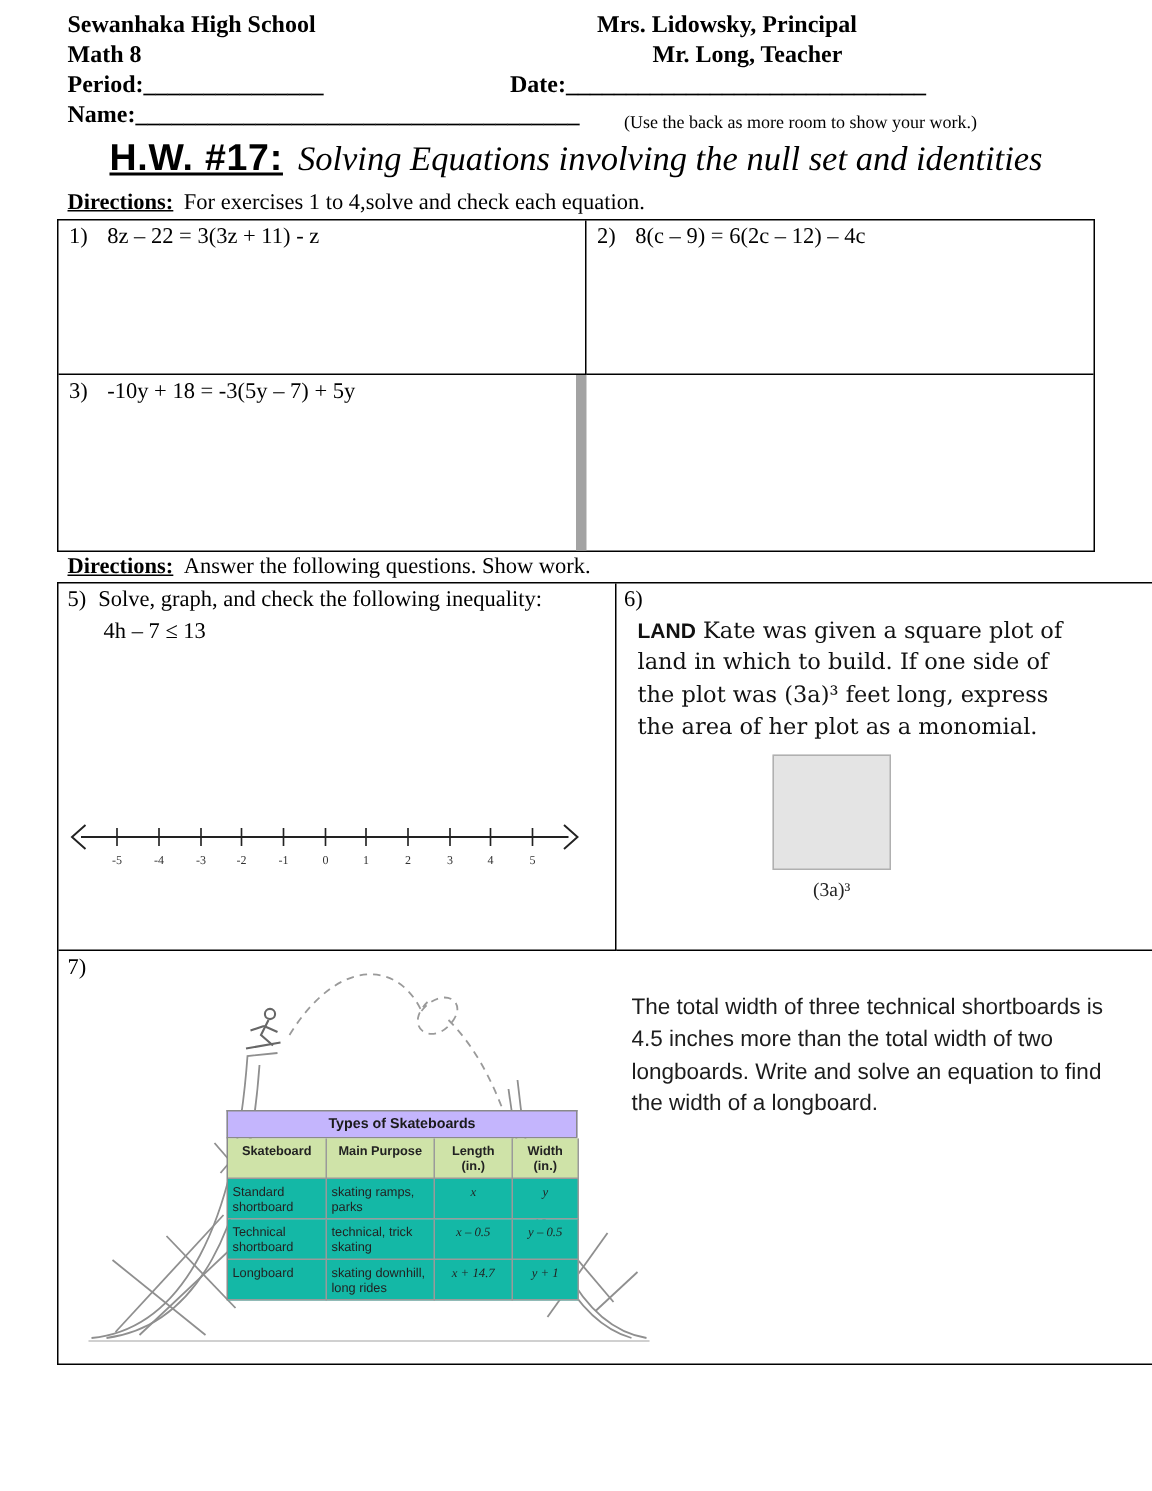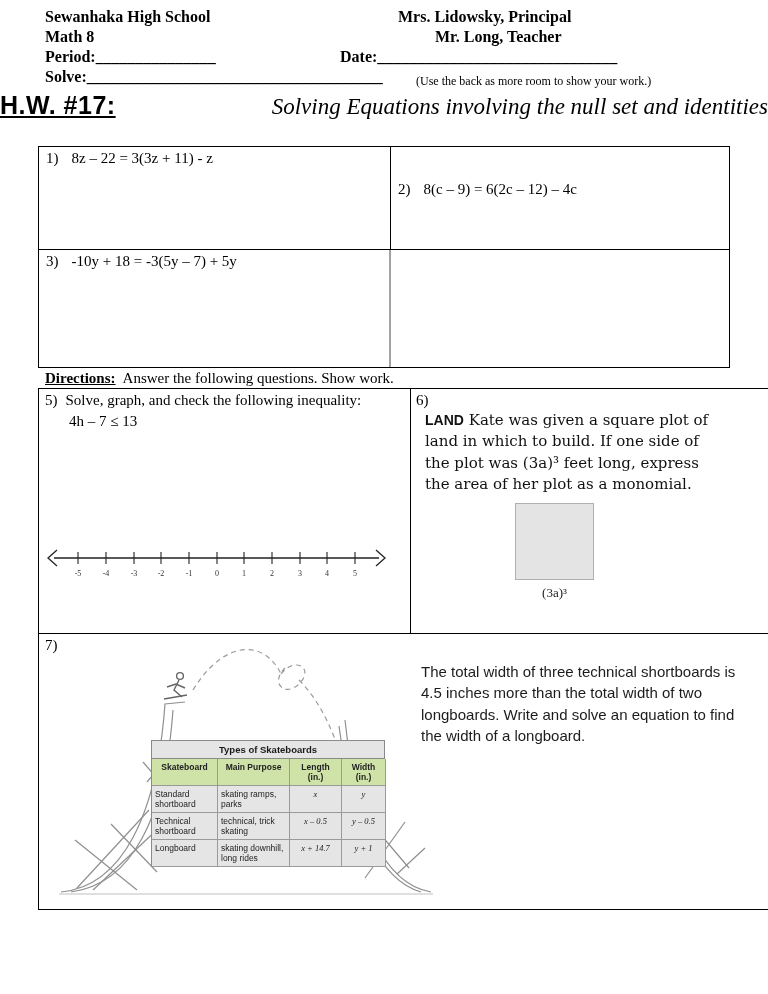--- a/index.html
+++ b/index.html
@@ -5,35 +5,35 @@
   * { margin:0; padding:0; box-sizing:border-box; }
   html,body { background:#ffffff; }
   .page {
     position:relative; width:768px; height:994px; background:#fff;
     font-family:"Liberation Serif", serif; color:#000; overflow:hidden;
   }
   .abs { position:absolute; }
   .hdr { font-size:16px; font-weight:bold; white-space:nowrap; }
   .hdr-note { font-size:12px; font-weight:normal; }
 
-  .title-row { top:91px; left:0; width:100%; display:flex; justify-content:space-between; align-items:baseline; gap:10px; }
+  .title-row { top:91px; left:0; width:100%; display:flex; justify-content:center; align-items:baseline; gap:10px; }
   .hw-title { font-family:"Liberation Sans", sans-serif; font-weight:bold; font-size:25px; text-decoration:underline; letter-spacing:0.5px; }
   .hw-sub { font-style:italic; font-size:23px; }
 
   .directions { font-size:15px; white-space:nowrap; }
   .directions .dlabel { font-weight:bold; text-decoration:underline; }
   .directions .dtext { margin-left:7px; }
 
   
   .tbl1 { left:38px; top:146px; width:692px; border:1px solid #000;
           display:grid; grid-template-columns:352px 1fr; grid-template-rows:103px 117px; }
   .tbl1 > div { padding:3px 7px; font-size:15px; }
   .c-tl { border-right:1px solid #000; border-bottom:1px solid #000; }
-  .c-tr { border-bottom:1px solid #000;margin-top:31px; }
-  .c-bl { border-right:2px solid #a3a3a3; }
+  .c-tr { border-bottom:1px solid #000; }
+  .c-bl { border-right:7px solid #a3a3a3; }
   .pnum { display:inline-block; margin-right:13px; }
 
   
   .tbl2 { left:38px; top:388px; width:756px; height:522px; border:1px solid #000; }
   .cell5 { position:absolute; left:0; top:0; width:372px; height:245px; border-right:1px solid #000; border-bottom:1px solid #000; }
   .cell6 { position:absolute; left:372px; top:0; right:0; height:245px; border-bottom:1px solid #000; }
   .cell7 { position:absolute; left:0; top:245px; right:0; bottom:0; }
   .p5-line1 { position:absolute; left:6px; top:3px; font-size:15px; }
   .p5-ineq { position:absolute; left:30px; top:24px; font-size:15px; }
   .numline { position:absolute; left:5px; top:156px; }
@@ -47,46 +47,49 @@
   .p6-square-label { position:absolute; left:104px; top:196px; width:79px; text-align:center;
                      font-family:Liberation Serif, serif; font-size:13px; color:#222; }
 
   .p7-num { position:absolute; left:6px; top:3px; font-size:15px; }
   .p7-text { position:absolute; left:382px; top:27px; width:322px;
              font-family:"Liberation Sans", sans-serif; font-size:15px; line-height:1.43; color:#1c1c1c; }
   .ramp-art { position:absolute; left:14px; top:8px; }
 
   
   .sk-table { position:absolute; left:112px; top:106px; width:234px; font-family:"Liberation Sans", sans-serif; }
-  .sk-title { background:#e5e5e5; border:1px solid #8a8a8a; border-bottom:none; text-align:center;
+  .sk-title { background:#c4b5fd; border:1px solid #8a8a8a; border-bottom:none; text-align:center;
               font-weight:bold; font-size:9.5px; padding:3px 0; color:#1a1a1a; }
   .sk-grid { display:grid; grid-template-columns:66px 72px 52px 44px; border-left:1px solid #8a8a8a; border-top:1px solid #8a8a8a; }
-  .sk-grid > div { border-right:1px solid #9a9a9a; border-bottom:1px solid #9a9a9a; font-size:8.5px; padding:3px 3px; background:#e5e5e5; color:#222; }
+  .sk-grid > div { border-right:1px solid #9a9a9a; border-bottom:1px solid #9a9a9a; font-size:8.5px; padding:3px 3px; background:#14b8a6; color:#222; }
   .sk-h { background:#cfe3a8 !important; font-weight:bold; text-align:center; }
   .sk-math { text-align:center; font-family:"Liberation Serif", serif; font-style:italic; font-size:9.5px; }
 </style>
 </head>
 <body>
 
 <div class="page">
 
   <div class="abs hdr" style="left:45px; top:8px;">Sewanhaka High School</div>
   <div class="abs hdr" style="left:45px; top:28px;">Math 8</div>
   <div class="abs hdr" style="left:45px; top:48px;">Period:_______________</div>
-  <div class="abs hdr" style="left:45px; top:68px;">Solve:_____________________________________</div>
+  <div class="abs hdr" style="left:45px; top:68px;">Name:_____________________________________</div>
   <div class="abs hdr" style="left:398px; top:8px;">Mrs. Lidowsky, Principal</div>
   <div class="abs hdr" style="left:435px; top:28px;">Mr. Long, Teacher</div>
   <div class="abs hdr" style="left:340px; top:48px;">Date:______________________________</div>
   <div class="abs hdr hdr-note" style="left:416px; top:74px;">(Use the back as more room to show your work.)</div>
 
   <div class="abs title-row">
     <span class="hw-title">H.W. #17:</span>
     <span class="hw-sub">Solving Equations involving the null set and identities</span>
   </div>
 
+  <div class="abs directions" style="left:45px; top:127px;">
+    <span class="dlabel">Directions:</span><span class="dtext">For exercises 1 to 4,solve and check each equation.</span>
+  </div>
 
   <div class="abs tbl1">
     <div class="c-tl">
       <span class="pnum">1)</span><span>8z – 22 = 3(3z + 11) - z</span>
     </div>
     <div class="c-tr">
       <span class="pnum">2)</span><span>8(c – 9) = 6(2c – 12) – 4c</span>
     </div>
     <div class="c-bl">
       <span class="pnum">3)</span><span>-10y + 18 = -3(5y – 7) + 5y</span>

